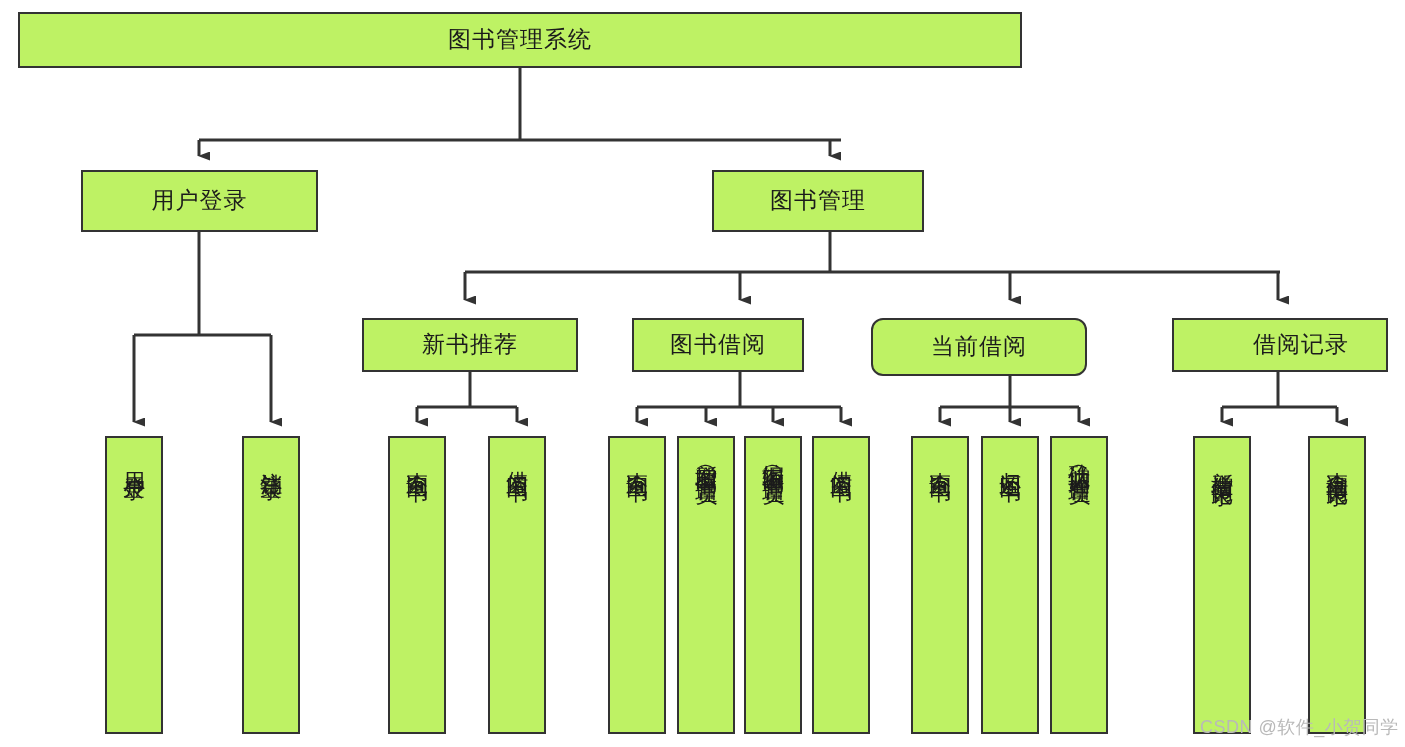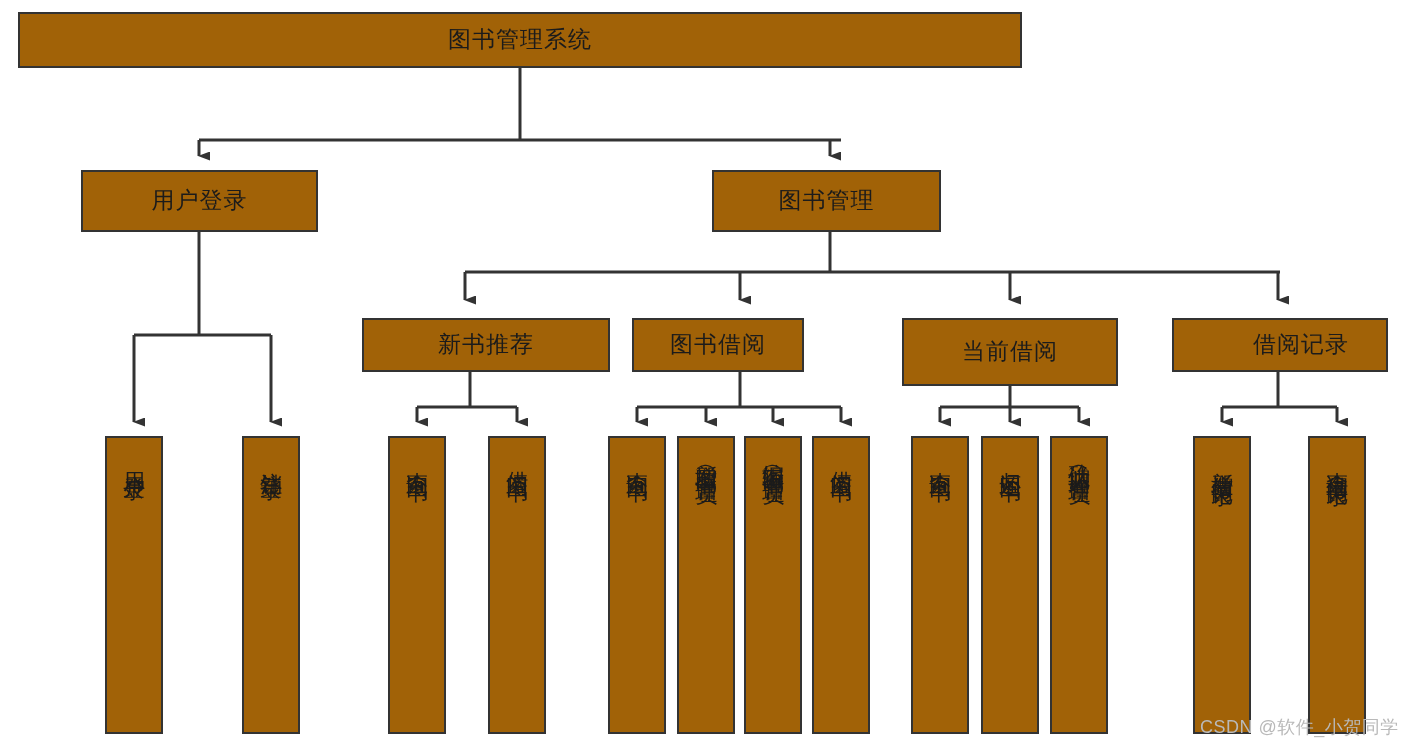--- a/index.html
+++ b/index.html
@@ -23,21 +23,21 @@
     left: 0;
     top: 0;
     width: 1405px;
     height: 747px;
     pointer-events: none;
   }
   .node {
     position: absolute;
     box-sizing: border-box;
     border: 2px solid #333333;
-    background: #a16207;
+    background: #bef264;
     display: flex;
     align-items: center;
     justify-content: center;
     color: #1b1b1b;
     text-align: center;
   }
   .node.horiz {
     font-size: 23px;
     letter-spacing: 1px;
     line-height: 1.2;
@@ -119,27 +119,27 @@
       <path d="M 1222 407 L 1337 407"></path>
       <path d="M 1222 407 L 1222 422" marker-end="url(#arrowhead)"></path>
       <path d="M 1337 407 L 1337 422" marker-end="url(#arrowhead)"></path>
     </g>
   </svg>
 
   <div class="node root horiz" style="left:18px; top:12px; width:1004px; height:56px;">图书管理系统</div>
 
   <div class="node horiz" style="left:81px; top:170px; width:237px; height:62px;">用户登录</div>
 
-  <div class="node horiz" style="left:712px; top:170px; width:229px; height:62px;">图书管理</div>
+  <div class="node horiz" style="left:712px; top:170px; width:212px; height:62px;">图书管理</div>
 
-  <div class="node horiz" style="left:362px; top:318px; width:248px; height:54px;">新书推荐</div>
+  <div class="node horiz" style="left:362px; top:318px; width:216px; height:54px;">新书推荐</div>
 
   <div class="node horiz" style="left:632px; top:318px; width:172px; height:54px;">图书借阅</div>
 
-  <div class="node horiz" style="left:902px; top:318px; width:216px; height:68px;">当前借阅</div>
+  <div class="node horiz" style="left:871px; top:318px; width:216px; height:58px;border-radius:12px;">当前借阅</div>
 
   <div class="node horiz" style="left:1172px; top:318px; width:216px; height:54px;padding-left:42px;">借阅记录</div>
 
   <div class="node leaf" style="left:105px; top:436px; width:58px; height:298px;">
     <span class="vtext">用户登录</span>
   </div>
   <div class="node leaf" style="left:242px; top:436px; width:58px; height:298px;">
     <span class="vtext">注销登录</span>
   </div>
 

